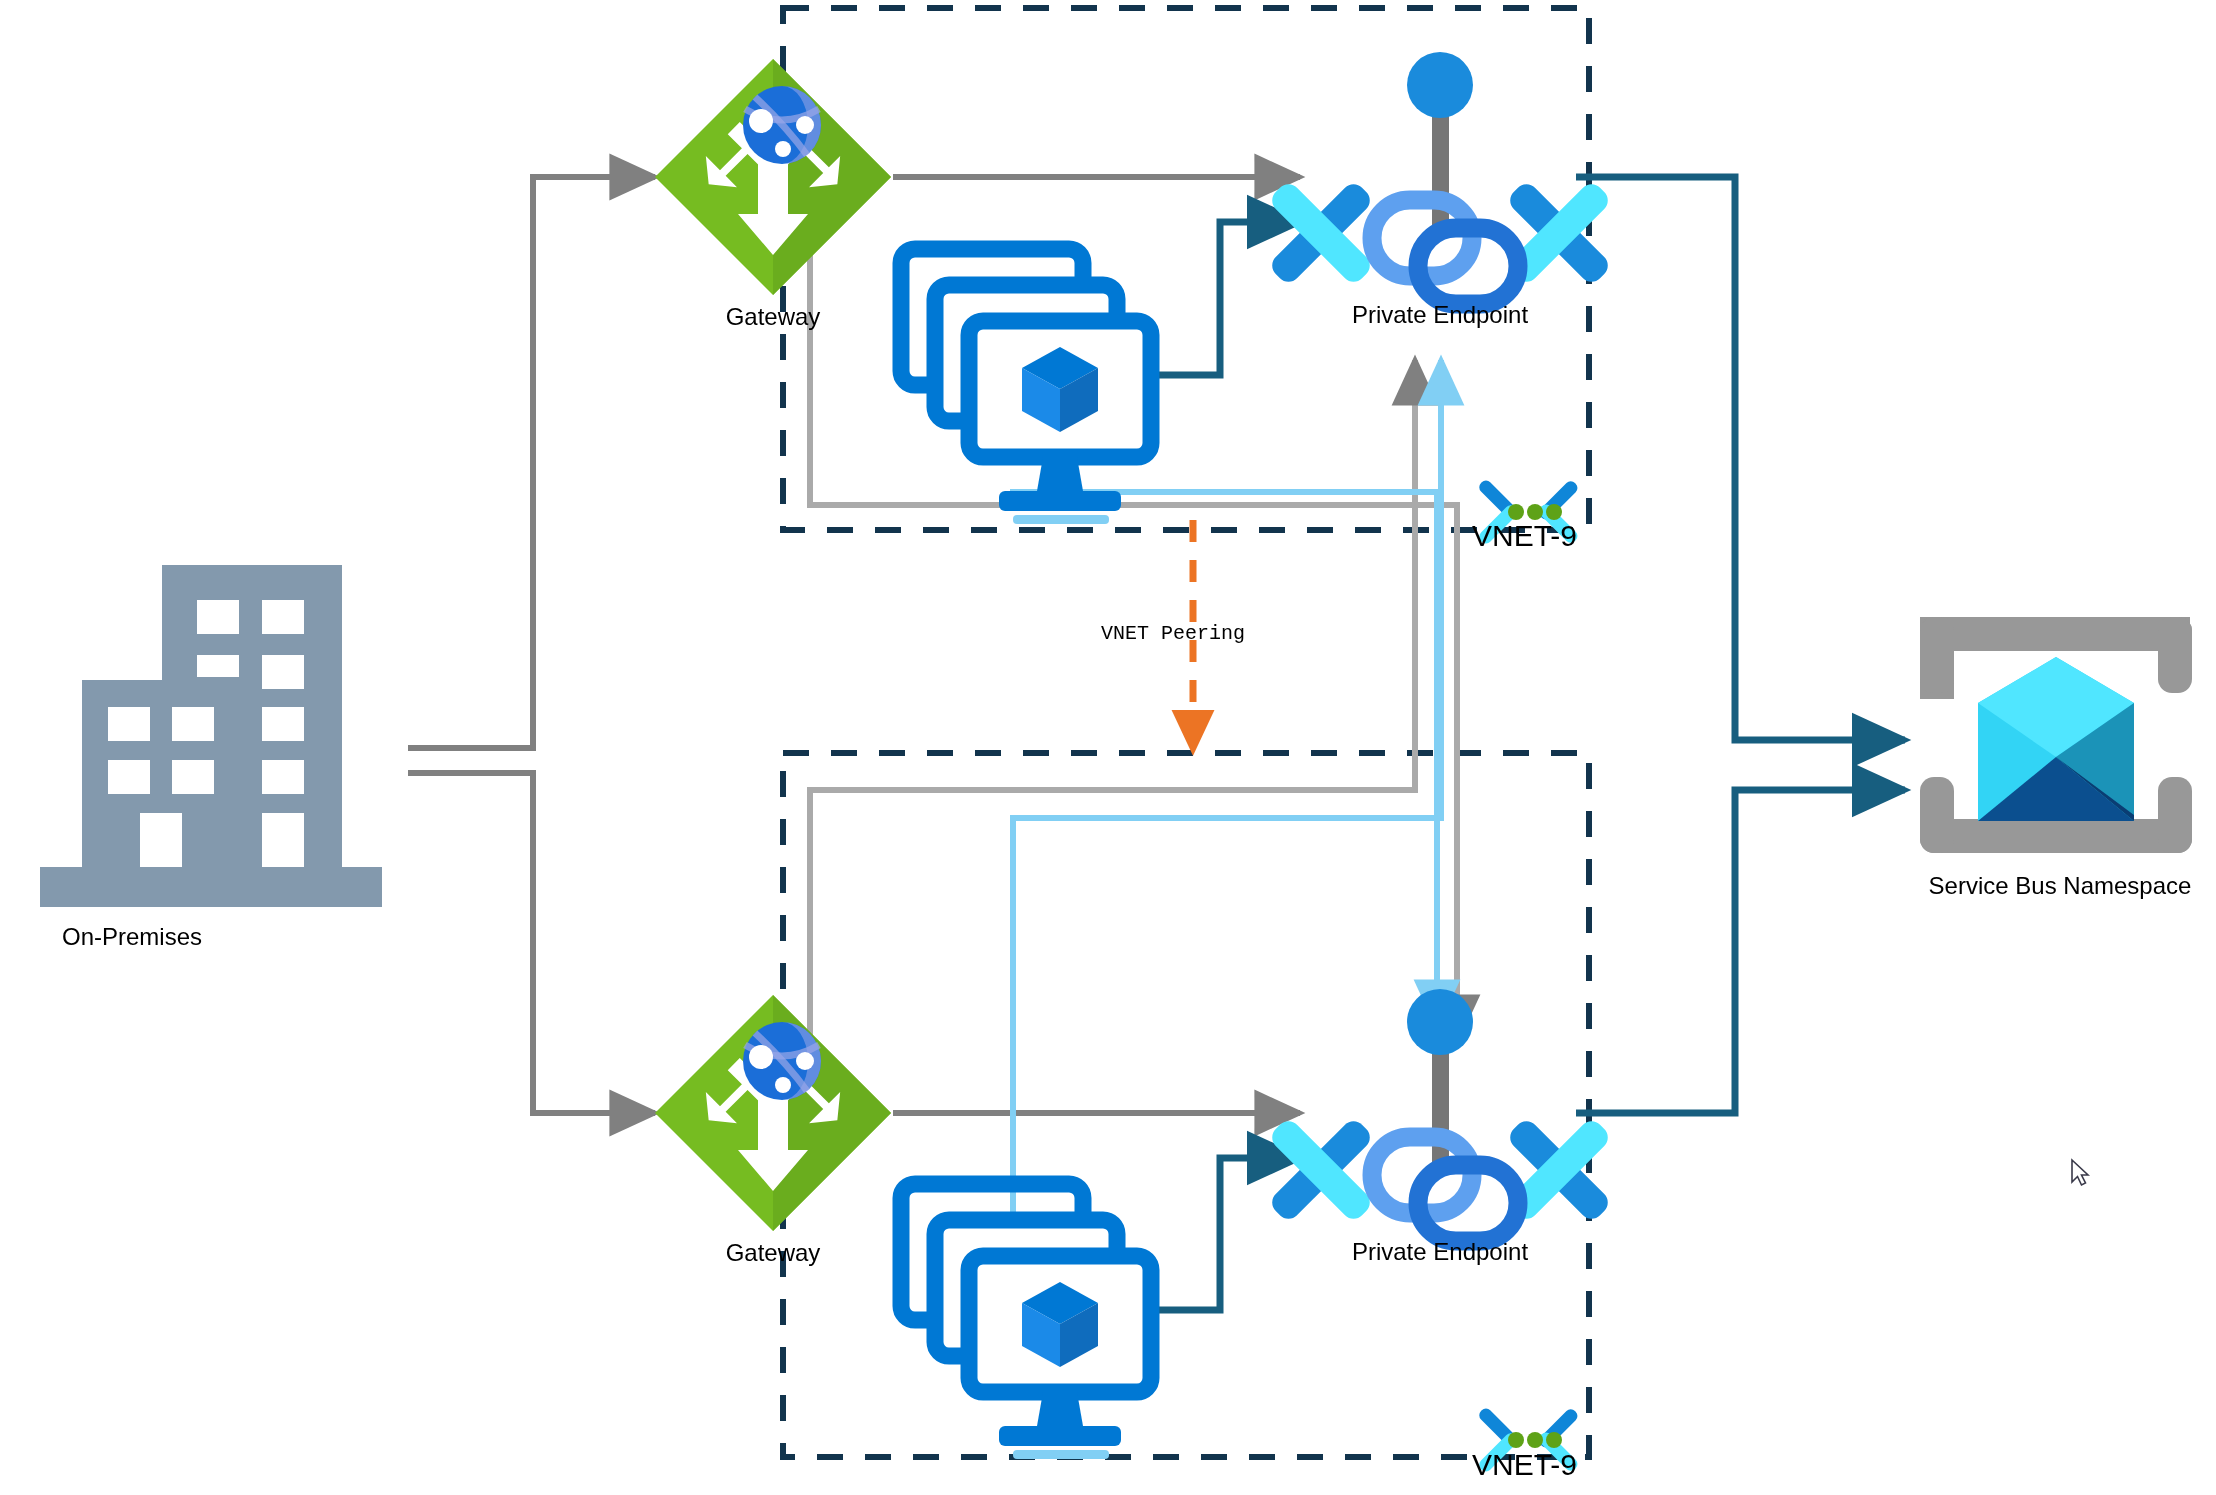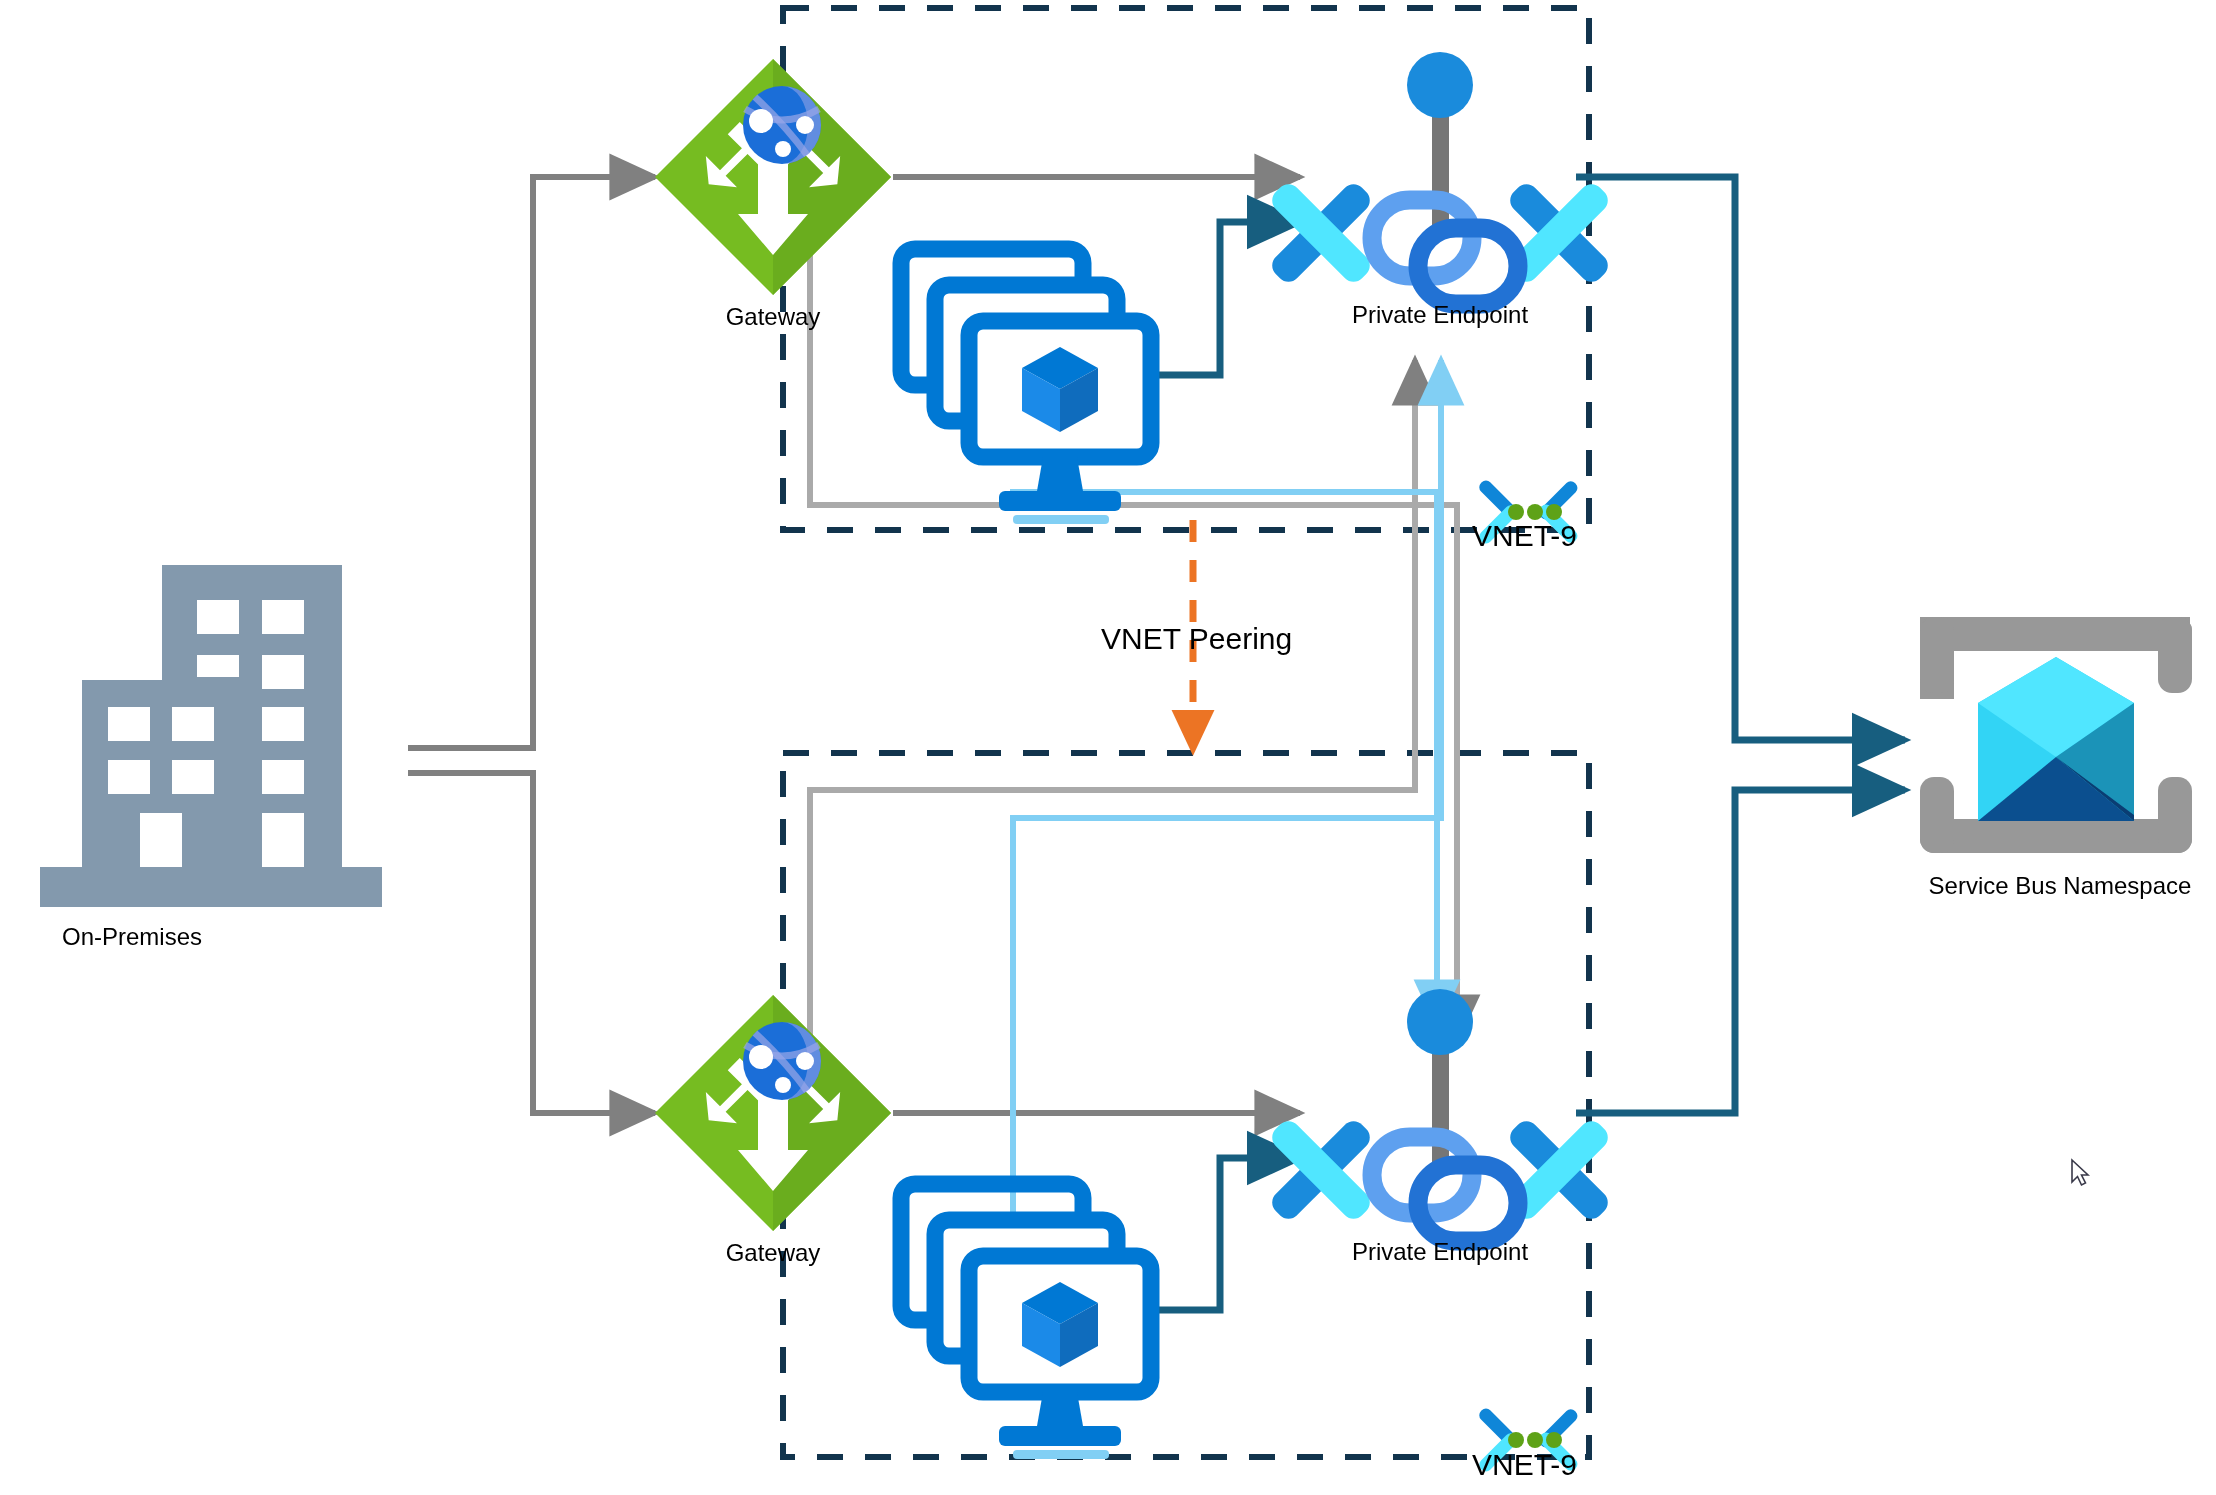--- a/index.html
+++ b/index.html
@@ -27,22 +27,22 @@
   .node-label {
     position: absolute;
     font-family: "Liberation Sans", sans-serif;
     font-size: 24px;
     color: #000000;
     white-space: nowrap;
     line-height: 1;
   }
   .edge-label {
     position: absolute;
-    font-family: Liberation Sans, sans-serif;
-    font-size: 30px;
+    font-family: Liberation Mono, monospace;
+    font-size: 20px;
     color: #000000;
     white-space: nowrap;
     line-height: 1;
   }
   .vnet-label {
     position: absolute;
     font-family: "Liberation Sans", sans-serif;
     font-size: 30px;
     color: #000000;
     white-space: nowrap;

